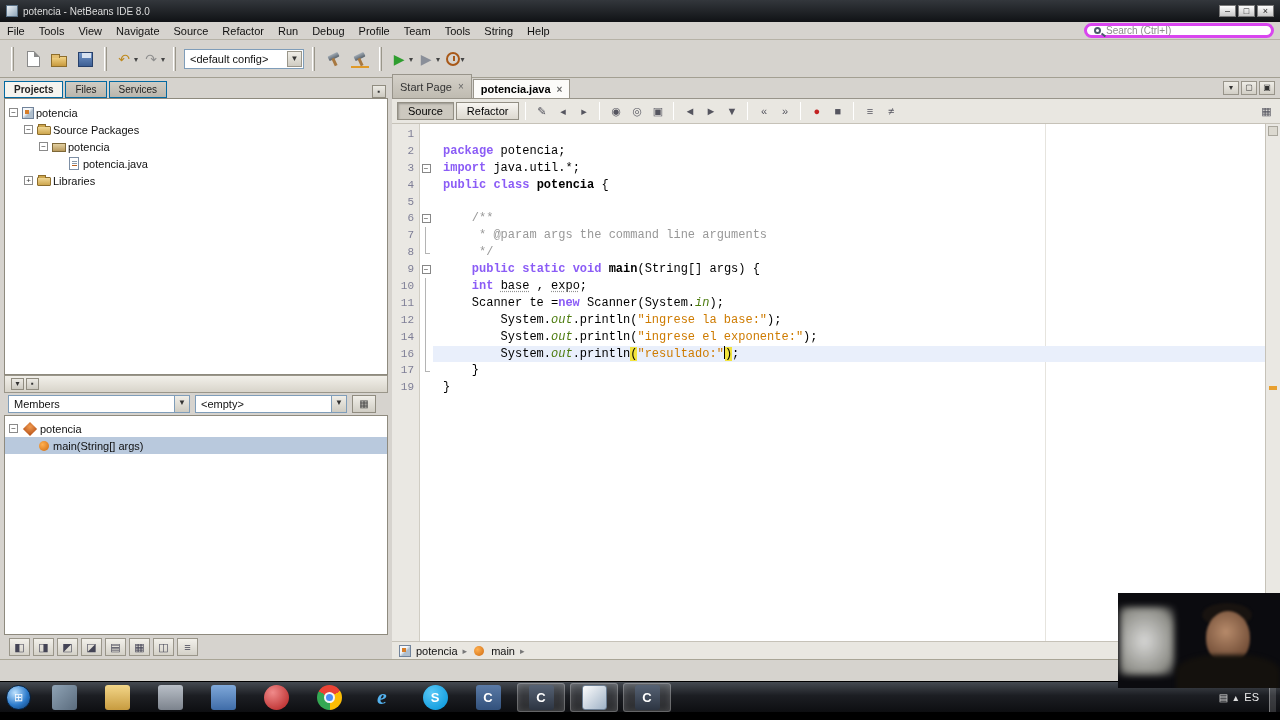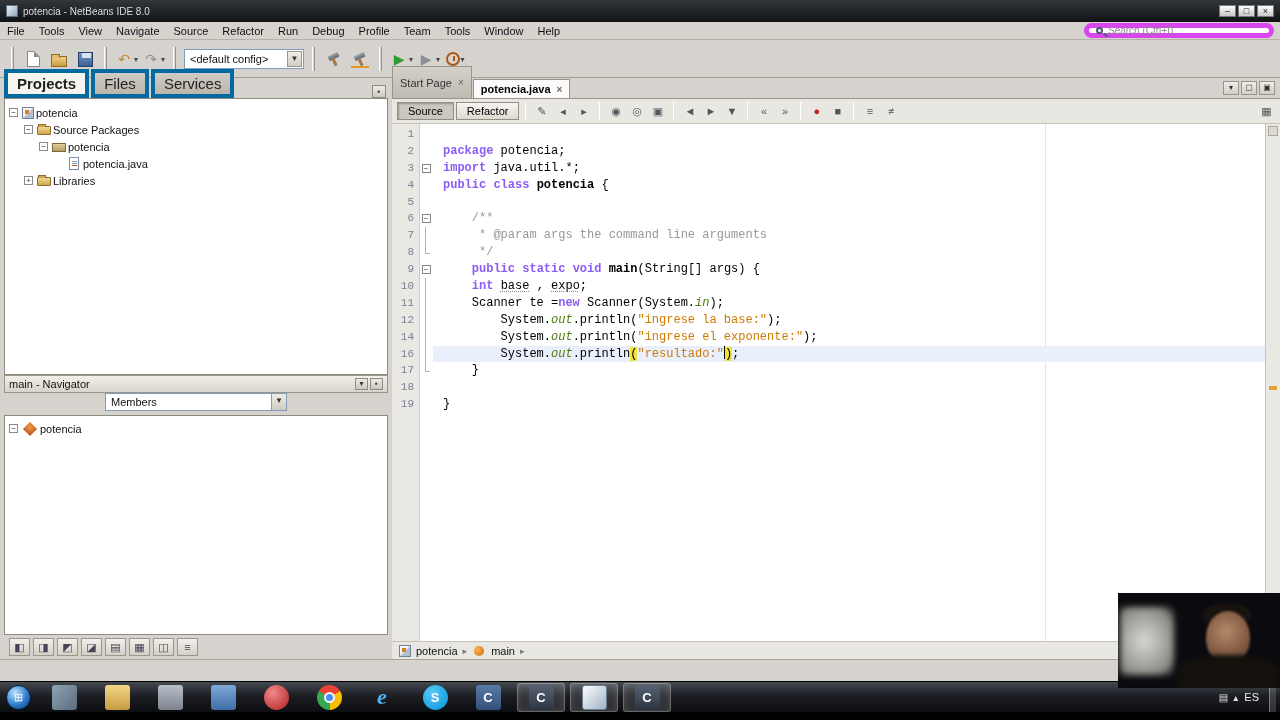--- a/index.html
+++ b/index.html
@@ -9,21 +9,21 @@
   
   .titlebar{position:absolute;left:0;top:0;width:1280px;height:22px;background:linear-gradient(#33373c,#101215);display:flex;align-items:center;padding:0 6px;}
   .app-icon{width:12px;height:12px;background:linear-gradient(135deg,#eef2f6,#8fa6ba);border:1px solid #5a7186;margin-right:5px;flex:none;}
   .title-text{font-size:10px;color:#dcdcdc;white-space:nowrap;}
   .win-controls{margin-left:auto;display:flex;}
   .win-btn{width:17px;height:12px;background:linear-gradient(#fdfdfd,#c8c8c8);border:1px solid #7a7a7a;font:9px/10px "Liberation Sans",sans-serif;text-align:center;color:#222;margin-left:2px;}
 
   
   .menubar{position:absolute;left:0;top:22px;width:1280px;height:18px;background:#d6d3ce;border-bottom:1px solid #b6b2a6;display:flex;align-items:center;}
   .menu-item{font-size:11px;color:#111;padding:1px 7px;white-space:nowrap;}
-  .searchbox{margin-left:auto;margin-right:6px;width:190px;height:15px;background:#fff;border:5px solid #d946ef;border-radius:8px;display:flex;align-items:center;gap:5px;padding:0 7px;}
+  .searchbox{margin-left:auto;margin-right:6px;width:190px;height:15px;background:#fff;border:3px solid #d946ef;border-radius:8px;display:flex;align-items:center;gap:5px;padding:0 7px;}
   .mag{width:7px;height:7px;border:2px solid #4a5a6a;border-radius:50%;position:relative;flex:none;}
   .mag::after{content:'';position:absolute;left:5px;top:5px;width:5px;height:2px;background:#4a5a6a;transform:rotate(40deg);}
   .search-text{font-size:10px;color:#8c8c8c;white-space:nowrap;}
 
   
   .toolbar{position:absolute;left:0;top:41px;width:1280px;height:37px;background:#d6d3ce;border-bottom:1px solid #a39f92;display:flex;align-items:center;padding-left:5px;}
   .tb-grip{width:3px;height:24px;border-left:1px solid #fff;border-right:1px solid #9a968a;margin:0 6px;flex:none;}
   .tb-btn{height:26px;min-width:26px;display:flex;align-items:center;justify-content:center;padding:0 2px;flex:none;}
   .tb-dd{font-size:8px;color:#444;margin-left:1px;}
   .tbico{display:inline-flex;align-items:center;justify-content:center;width:18px;height:18px;font-size:14px;line-height:1;position:relative;}
@@ -38,21 +38,21 @@
   [data-name="hammer-icon"]::after,[data-name="clean-hammer-icon"]::after{content:'';position:absolute;left:8px;top:8px;width:3px;height:8px;background:#a87840;transform:rotate(-25deg);}
   [data-name="clean-hammer-icon"]{border-bottom:2px solid #e09a28;}
   [data-name="profile-icon"]{width:14px;height:14px;border-radius:50%;border:2px solid #a85818;}
   [data-name="profile-icon"]::after{content:'';position:absolute;left:5px;top:2px;width:2px;height:5px;background:#a85818;}
   .tb-select{width:120px;height:20px;background:#fff;border:1px solid #7f9db9;display:flex;align-items:center;padding-left:5px;margin:0 2px;}
   .tb-select-text{flex:1;font-size:11px;color:#111;white-space:nowrap;overflow:hidden;}
   .tb-select-arrow{width:15px;height:16px;background:linear-gradient(#f0eee8,#cfccc2);border:1px solid #9a968a;text-align:center;font-size:8px;line-height:14px;color:#333;margin-right:1px;}
 
   
   .panel-tabs{position:absolute;left:4px;top:80px;width:384px;height:18px;display:flex;align-items:flex-end;background:#d6d3ce;}
-  .ptab{font-size:15px;padding:2px 9px 2px;background:linear-gradient(#cfccc4,#bab6ac);border:4px solid #0369a1;margin-right:2px;color:#222;white-space:nowrap;}
+  .ptab{font-size:10px;padding:2px 9px 2px;background:linear-gradient(#cfccc4,#bab6ac);border:1px solid #0369a1;margin-right:2px;color:#222;white-space:nowrap;}
   .ptab.active{background:#f6f4ef;font-weight:bold;}
   .panel-mini{margin-left:auto;margin-right:2px;width:14px;height:13px;border:1px solid #908c80;background:linear-gradient(#eceae4,#ccc9c0);font:8px/11px "Liberation Sans",sans-serif;text-align:center;color:#333;}
   .projects-tree{position:absolute;left:4px;top:98px;width:384px;height:277px;background:#fff;border:1px solid #8e8a7e;padding-top:5px;overflow:hidden;}
   .tree-row{display:flex;align-items:center;height:17px;font-size:11px;color:#111;white-space:nowrap;}
   .tree-row.selected{background:#b9c9dd;}
   .expander{width:9px;height:9px;border:1px solid #8a8a8a;background:#fff;font:8px/7px "Liberation Sans",sans-serif;text-align:center;color:#333;margin-right:4px;flex:none;}
   .expander.empty{border:none;background:transparent;}
   .tree-label{margin-left:2px;}
   .tico{display:inline-block;position:relative;flex:none;}
   .tico-project{width:12px;height:12px;background:linear-gradient(135deg,#f4f7fa 40%,#aebecd 60%);border:1px solid #71839a;}
@@ -61,33 +61,33 @@
   .tico-folder::before{content:'';position:absolute;left:0;top:-3px;width:6px;height:2px;background:#cda64e;border:1px solid #8d6d2c;border-bottom:none;}
   .tico-package{width:14px;height:9px;background:linear-gradient(#e2cfa0,#b99a5d);border:1px solid #7e6838;margin-top:1px;}
   .tico-java-file{width:10px;height:13px;background:#fff;border:1px solid #7d8fa5;margin:0 2px;}
   .tico-java-file::after{content:'';position:absolute;left:2px;top:3px;width:5px;height:1px;background:#89a;box-shadow:0 2px 0 #89a,0 4px 0 #b65f1e;}
   .tico-class{width:10px;height:10px;background:radial-gradient(circle at 35% 35%,#f09a50,#b34d14);transform:rotate(45deg);margin:1px 3px;}
   .tico-method{width:10px;height:10px;border-radius:50%;background:radial-gradient(circle at 35% 35%,#ffb050,#cf6a10);margin:1px 2px;}
 
   .nav-header{position:absolute;left:4px;top:375px;width:384px;height:18px;background:linear-gradient(#f2f0ea,#d8d4ca);border:1px solid #9a968a;display:flex;align-items:center;padding:0 4px;font-size:11px;color:#111;}
   .nav-header-title{flex:1;}
   .nh-btn{width:13px;height:12px;border:1px solid #908c80;background:linear-gradient(#eceae4,#ccc9c0);font:8px/10px "Liberation Sans",sans-serif;text-align:center;color:#333;margin-left:2px;}
-  .nav-filters{position:absolute;left:4px;top:393px;width:384px;height:22px;background:#d6d3ce;display:flex;align-items:center;gap:5px;padding:0 4px;flex-direction:column;}
+  .nav-filters{position:absolute;left:4px;top:393px;width:384px;height:22px;background:#d6d3ce;display:flex;align-items:center;gap:5px;padding:0 4px;}
   .nbselect{height:18px;background:#fff;border:1px solid #7f9db9;font-size:11px;display:flex;align-items:center;padding-left:5px;color:#111;}
   .nbselect .nbsel-arrow{margin-left:auto;width:15px;height:16px;background:linear-gradient(#f0eee8,#cfccc2);border-left:1px solid #7f9db9;text-align:center;font-size:8px;line-height:14px;color:#333;}
   .nbselect.members{width:182px;}
   .nbselect.scope{width:152px;}
   .nav-grid-btn{width:24px;height:18px;border:1px solid #908c80;background:linear-gradient(#f0eee8,#d0cdc4);text-align:center;font-size:10px;line-height:16px;color:#444;}
   .nav-tree{position:absolute;left:4px;top:415px;width:384px;height:220px;background:#fff;border:1px solid #8e8a7e;padding-top:4px;overflow:hidden;}
   .lb-icons{position:absolute;left:4px;top:635px;width:384px;height:24px;background:#d6d3ce;display:flex;align-items:center;gap:3px;padding-left:5px;}
   .lb-btn{width:21px;height:18px;border:1px solid #9a968a;background:linear-gradient(#f2f0ea,#d4d1c8);font-size:11px;color:#445;display:flex;align-items:center;justify-content:center;flex:none;}
 
   
   .doc-tabs{position:absolute;left:392px;top:80px;right:0;height:19px;background:#d6d3ce;border-bottom:1px solid #98948a;display:flex;align-items:flex-end;}
-  .dtab{height:32px;padding:0 7px;display:flex;align-items:center;gap:6px;font-size:11px;background:linear-gradient(#d4d0c8,#bfbbb1);border:1px solid #98948a;border-bottom:none;margin-right:1px;color:#333;white-space:nowrap;}
+  .dtab{height:24px;padding:0 7px;display:flex;align-items:center;gap:6px;font-size:11px;background:linear-gradient(#d4d0c8,#bfbbb1);border:1px solid #98948a;border-bottom:none;margin-right:1px;color:#333;white-space:nowrap;}
   .dtab.active{background:#fcfbf9;height:19px;font-weight:bold;color:#000;}
   .dtab-x{font-size:10px;color:#666;}
   .tabbar-controls{margin-left:auto;display:flex;gap:2px;padding:0 5px 3px 0;}
   .tbc-btn{width:16px;height:14px;border:1px solid #98948a;background:linear-gradient(#efede7,#d2cfc6);font-size:8px;line-height:12px;text-align:center;color:#333;}
 
   .editor-toolbar{position:absolute;left:392px;top:99px;right:0;height:25px;background:#e9e7e1;border-bottom:1px solid #c6c2b8;display:flex;align-items:center;padding-left:5px;gap:2px;}
   .src-btn{font-size:11px;padding:2px 10px;border:1px solid #938f84;background:#ccc8bf;box-shadow:inset 1px 1px 2px rgba(0,0,0,.25);color:#000;}
   .hist-btn{font-size:11px;padding:2px 10px;border:1px solid #938f84;background:linear-gradient(#f7f5f1,#ddd9d0);color:#000;}
   .etb-sep{width:1px;height:18px;background:#b6b2a8;border-right:1px solid #fff;margin:0 4px;flex:none;}
   .etb-icon{width:19px;height:19px;display:flex;align-items:center;justify-content:center;font-size:11px;color:#55555f;flex:none;}
@@ -166,21 +166,21 @@
         <span class="menu-item" data-name="menu-edit">Tools</span>
         <span class="menu-item" data-name="menu-view">View</span>
         <span class="menu-item" data-name="menu-navigate">Navigate</span>
         <span class="menu-item" data-name="menu-source">Source</span>
         <span class="menu-item" data-name="menu-refactor">Refactor</span>
         <span class="menu-item" data-name="menu-run">Run</span>
         <span class="menu-item" data-name="menu-debug">Debug</span>
         <span class="menu-item" data-name="menu-profile">Profile</span>
         <span class="menu-item" data-name="menu-team">Team</span>
         <span class="menu-item" data-name="menu-tools">Tools</span>
-        <span class="menu-item" data-name="menu-window">Window</span>
+        <span class="menu-item" data-name="menu-window">String</span>
         <span class="menu-item" data-name="menu-help">Help</span>
       </div>
     <div class="searchbox" data-name="search-box">
       <span class="mag" data-name="search-icon"></span>
       <span class="search-text" data-name="search-placeholder">Search (Ctrl+I)</span>
     </div>
   </div>
 
   <div class="toolbar" data-name="main-toolbar">
     <div data-name="main-toolbar-buttons" style="display:flex;align-items:center;">
@@ -259,21 +259,20 @@
         <span class="tree-label" data-name="tree-item-label">potencia.java</span>
       </div>
       <div class="tree-row" data-name="tree-item-libraries" style="padding-left: 19px;">
         <span class="expander" data-name="expand-icon">+</span>
         <span class="tico tico-folder" data-name="folder-icon"></span>
         <span class="tree-label" data-name="tree-item-label">Libraries</span>
       </div>
     </div>
 
   <div class="nav-header" data-name="navigator-header">
-    <span class="nav-header-title" data-name="navigator-title">main - Navigator</span>
     <span data-name="navigator-header-icons" style="display:flex;">
         <span class="nh-btn" data-name="sort-navigator-icon">▾</span>
         <span class="nh-btn" data-name="close-navigator-icon">▪</span>
       </span>
   </div>
   <div class="nav-filters" data-name="navigator-filters">
     <div class="nbselect members" data-name="members-select">
       <span data-name="members-select-value">Members</span>
       <span class="nbsel-arrow" data-name="chevron-down-icon">▼</span>
     </div>
@@ -281,20 +280,25 @@
       <span data-name="scope-select-value">&lt;empty&gt;</span>
       <span class="nbsel-arrow" data-name="chevron-down-icon">▼</span>
     </div>
     <div class="nav-grid-btn" data-name="navigator-filter-button"><span data-name="grid-icon">▦</span></div>
   </div>
   <div class="nav-tree" data-name="navigator-tree">
       <div class="tree-row" data-name="tree-item-potencia" style="padding-left: 4px;">
         <span class="expander" data-name="collapse-icon">−</span>
         <span class="tico tico-class" data-name="class-icon"></span>
         <span class="tree-label" data-name="tree-item-label">potencia</span>
+      </div>
+      <div class="tree-row selected" data-name="tree-item-main-string-args" style="padding-left: 19px;">
+        <span class="expander empty" data-name="tree-spacer"></span>
+        <span class="tico tico-method" data-name="method-icon"></span>
+        <span class="tree-label" data-name="tree-item-label">main(String[] args)</span>
       </div>
     </div>
 
   <div class="lb-icons" data-name="left-bottom-toolbar">
       <span class="lb-btn" data-name="dock-left-icon">◧</span>
       <span class="lb-btn" data-name="dock-right-icon">◨</span>
       <span class="lb-btn" data-name="dock-top-icon">◩</span>
       <span class="lb-btn" data-name="dock-bottom-icon">◪</span>
       <span class="lb-btn" data-name="output-window-icon">▤</span>
       <span class="lb-btn" data-name="grid-window-icon">▦</span>
@@ -360,21 +364,20 @@
         <div class="code-row" data-name="code-line-6"><span class="gut" data-name="line-number">6</span><span class="fold" data-name="fold-margin"><span class="fbox" data-name="fold-collapse-icon">−</span></span><span class="code-text" data-name="code-text"><span class="seg-c">    /**</span></span></div>
         <div class="code-row" data-name="code-line-7"><span class="gut" data-name="line-number">7</span><span class="fold fold-line" data-name="fold-margin"></span><span class="code-text" data-name="code-text"><span class="seg-c">     * @param args the command line arguments</span></span></div>
         <div class="code-row" data-name="code-line-8"><span class="gut" data-name="line-number">8</span><span class="fold fold-corner" data-name="fold-margin"></span><span class="code-text" data-name="code-text"><span class="seg-c">     */</span></span></div>
         <div class="code-row" data-name="code-line-9"><span class="gut" data-name="line-number">9</span><span class="fold" data-name="fold-margin"><span class="fbox" data-name="fold-collapse-icon">−</span></span><span class="code-text" data-name="code-text"><span class="seg-p">    </span><span class="seg-k">public</span><span class="seg-p"> </span><span class="seg-k">static</span><span class="seg-p"> </span><span class="seg-k">void</span><span class="seg-p"> </span><span class="seg-b">main</span><span class="seg-p">(String[] args) {</span></span></div>
         <div class="code-row" data-name="code-line-10"><span class="gut" data-name="line-number">10</span><span class="fold fold-line" data-name="fold-margin"></span><span class="code-text" data-name="code-text"><span class="seg-p">    </span><span class="seg-k">int</span><span class="seg-p"> </span><span class="seg-u">base</span><span class="seg-p"> , </span><span class="seg-u">expo</span><span class="seg-p">;</span></span></div>
         <div class="code-row" data-name="code-line-11"><span class="gut" data-name="line-number">11</span><span class="fold fold-line" data-name="fold-margin"></span><span class="code-text" data-name="code-text"><span class="seg-p">    Scanner te =</span><span class="seg-k">new</span><span class="seg-p"> Scanner(System.</span><span class="seg-f">in</span><span class="seg-p">);</span></span></div>
         <div class="code-row" data-name="code-line-12"><span class="gut" data-name="line-number">12</span><span class="fold fold-line" data-name="fold-margin"></span><span class="code-text" data-name="code-text"><span class="seg-p">        System.</span><span class="seg-f">out</span><span class="seg-p">.println(</span><span class="seg-s">"ingrese la base:"</span><span class="seg-p">);</span></span></div>
         <div class="code-row" data-name="code-line-14"><span class="gut" data-name="line-number">14</span><span class="fold fold-line" data-name="fold-margin"></span><span class="code-text" data-name="code-text"><span class="seg-p">        System.</span><span class="seg-f">out</span><span class="seg-p">.println(</span><span class="seg-s">"ingrese el exponente:"</span><span class="seg-p">);</span></span></div>
         <div class="code-row" data-name="code-line-16"><span class="gut" data-name="line-number">16</span><span class="fold fold-line" data-name="fold-margin"></span><span class="code-text current" data-name="code-text"><span class="seg-p">        System.</span><span class="seg-f">out</span><span class="seg-p">.println</span><span class="seg-hk">(</span><span class="seg-s">"resultado:"</span><span class="caret" data-name="text-caret"></span><span class="seg-hk">)</span><span class="seg-p">;</span></span></div>
         <div class="code-row" data-name="code-line-17"><span class="gut" data-name="line-number">17</span><span class="fold fold-corner" data-name="fold-margin"></span><span class="code-text" data-name="code-text"><span class="seg-p">    }</span></span></div>
-        <div class="code-row" data-name="code-line-18"><span class="gut" data-name="line-number">18</span><span class="fold" data-name="fold-margin"></span><span class="code-text" data-name="code-text"></span></div>
         <div class="code-row" data-name="code-line-19"><span class="gut" data-name="line-number">19</span><span class="fold" data-name="fold-margin"></span><span class="code-text" data-name="code-text"><span class="seg-p">}</span></span></div>
       </div>
     <div class="error-stripe" data-name="error-stripe">
       <span class="stripe-box" data-name="error-summary-icon"></span>
       <span class="stripe-mark" data-name="warning-stripe-mark"></span>
     </div>
   </div>
 
   <div class="breadcrumb" data-name="breadcrumb">
       <span class="tico tico-project" data-name="project-icon"></span>

